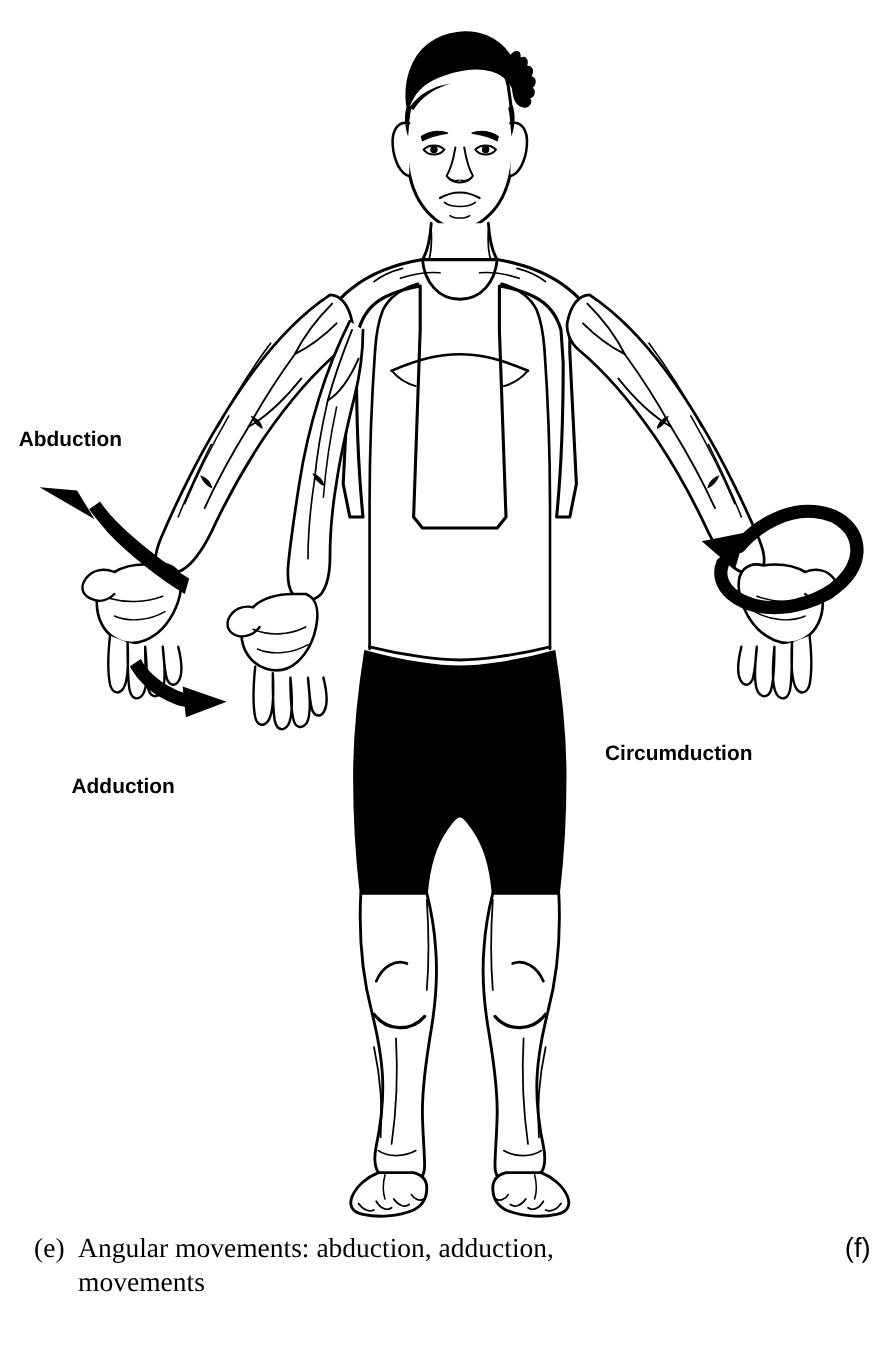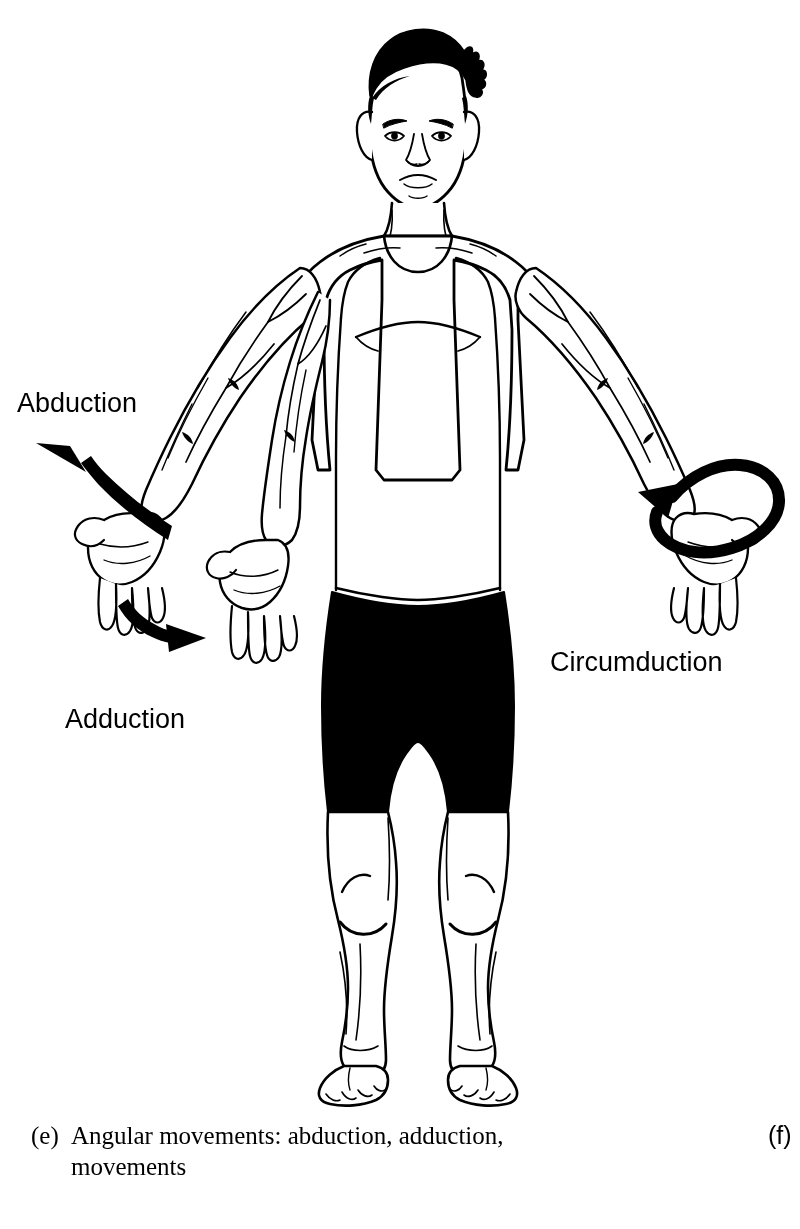--- a/index.html
+++ b/index.html
@@ -20,31 +20,31 @@
     position: absolute;
     left: 0;
     top: 0;
     width: 800px;
     height: 1229px;
   }
 
   .anat-label {
     position: absolute;
     font-family: "Liberation Sans", sans-serif;
-    font-size: 27px;
-    font-weight: 400;
+    font-size: 19px;
+    font-weight: 700;
     color: #000000;
     white-space: nowrap;
     letter-spacing: 0px;
     line-height: 1;
   }
 
   #label-abduction    { left: 17px;  top: 390px; }
   #label-adduction    { left: 65px;  top: 658px; margin-top: 48px; }
-  #label-circumduction{ left: 550px; top: 649px; }
+  #label-circumduction{ left: 550px; top: 676px; }
 
   #caption {
     position: absolute;
     left: 31px;
     top: 1120px;
     width: 700px;
     font-family: Liberation Serif, serif;
     font-size: 25px;
     line-height: 31px;
     color: #000000;

